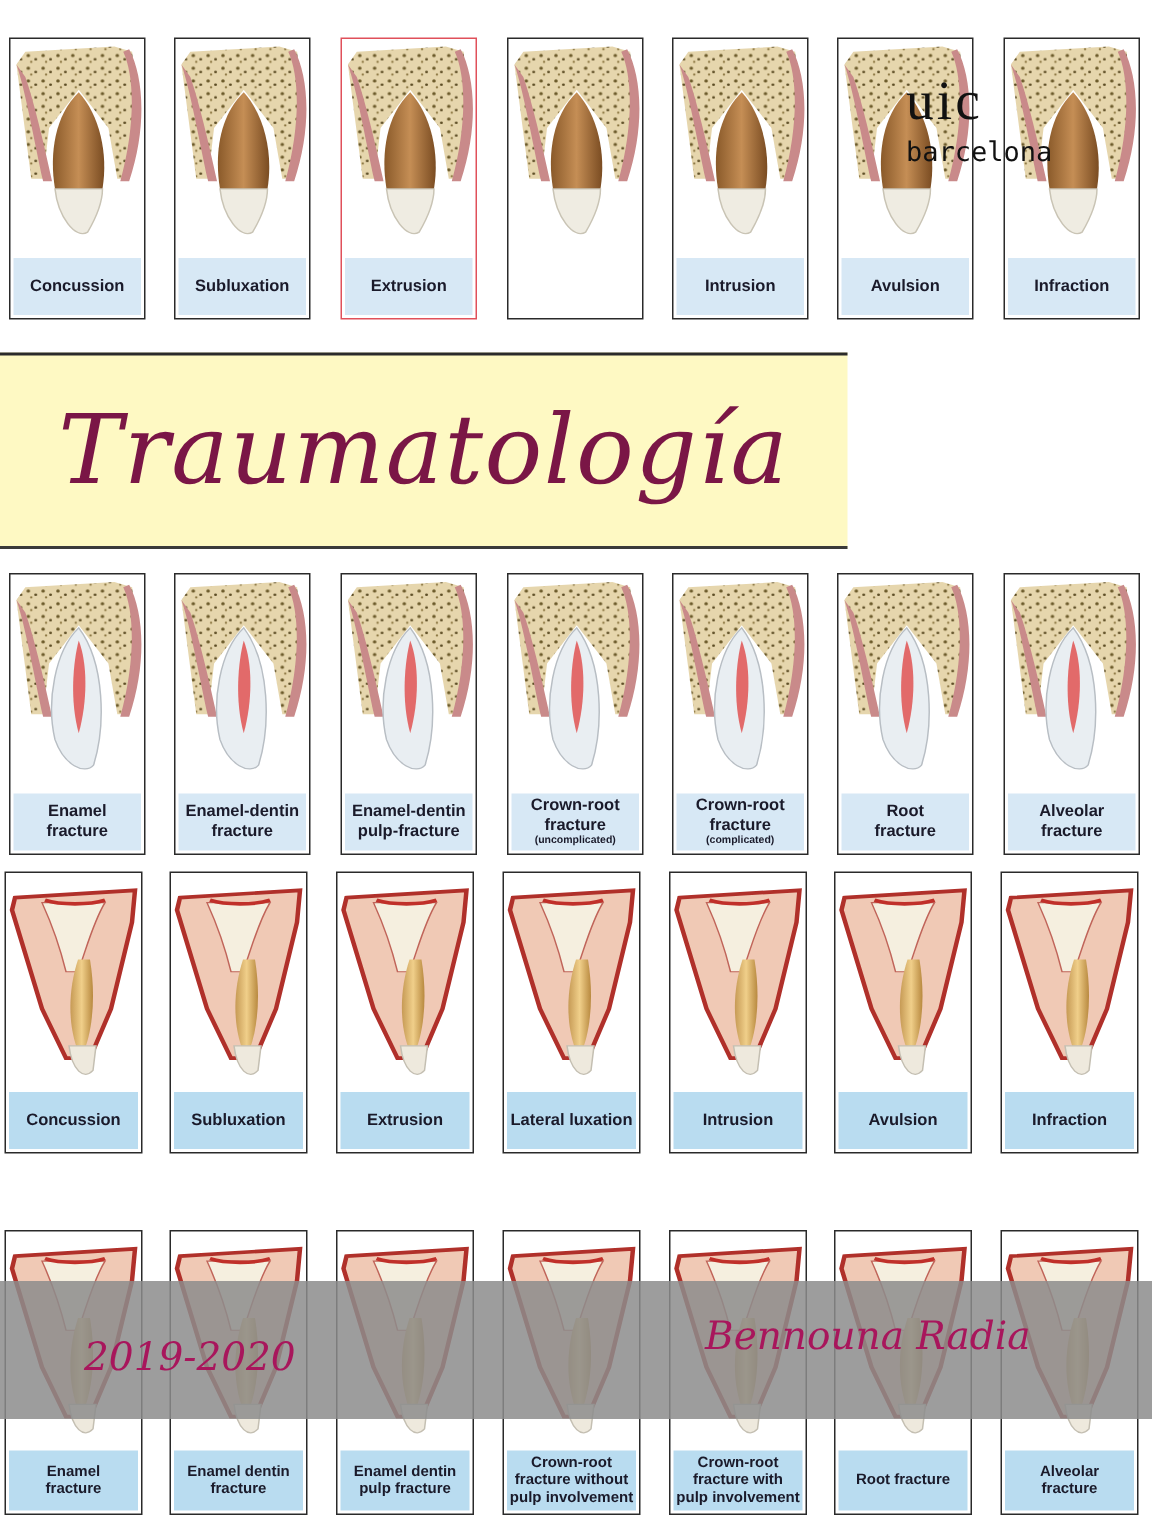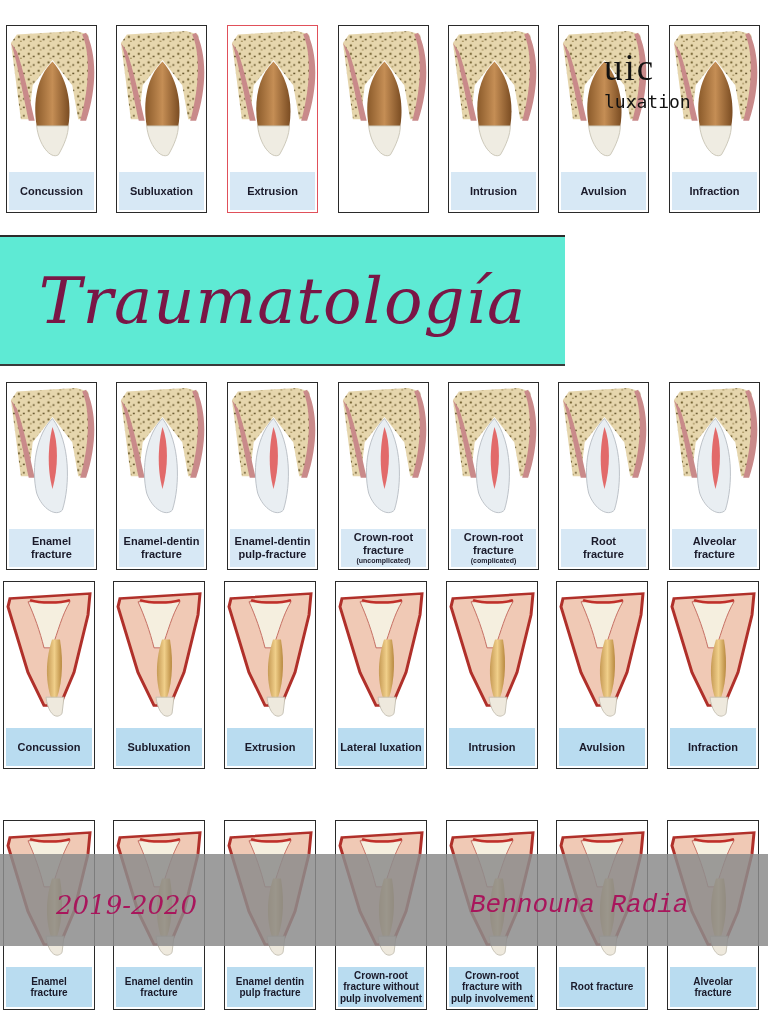--- a/index.html
+++ b/index.html
@@ -20,21 +20,21 @@
     text-align: center; line-height: 1.15;
     font-family: "Liberation Sans", sans-serif;
     white-space: pre-line;
   }
   .row-b .card .label { background: #b9dcf0; }
   .small-note { font-size: 7px; font-weight: bold; }
 
   
   .title-band {
     position: absolute; left: 0; top: 235px; width: 565px; height: 131px;
-    background: #5eead4; border-top: 2px solid #2b2b2b; border-bottom: 2px solid #3a3a3a;
+    background: #fef9c3; border-top: 2px solid #2b2b2b; border-bottom: 2px solid #3a3a3a;
     display: flex; align-items: center; justify-content: center; text-align: right;
   }
   .title-text {
     font-family: "DejaVu Serif", serif; font-style: italic;
     font-size: 64px; color: #7a1646; letter-spacing: 1px;
   }
 
   
   .logo { position: absolute; left: 604px; top: 44px; width: 130px; height: 86px; }
   .logo-uic { font-family: Liberation Serif, serif; font-size: 37px; color: #111; line-height: 48px; letter-spacing: 2px; }
@@ -141,21 +141,21 @@
           <path d="M80 8 C90 30 92 70 80 112 L74 112 C84 70 84 30 76 10 Z" fill="#c98a8a"></path>
           <path d="M46 42 C30 60 26 90 30 118 L62 118 C66 90 60 60 46 42 Z" fill="url(#root)"></path>
           <path d="M30 118 C32 140 44 158 52 152 C58 140 62 128 62 118 Z" fill="#efece2" stroke="#c9c4b5"></path>
         </svg></div>
       <div class="label" style="height: 38px; font-size: 11px; flex-direction: column;"><span>Infraction</span></div>
     </div>
   </div>
 
 <div class="logo">
   <div class="logo-uic">uic</div>
-  <div class="logo-sub">luxation</div>
+  <div class="logo-sub">barcelona</div>
 </div>
 
 <div class="title-band">
   <div class="title-text">Traumatología</div>
 </div>
 
 <div class="row row-a" id="r2">
     <div class="card" style="left: 6px; top: 382px; width: 91px; height: 188px;">
       <div class="art" style="height: 144px;"><svg viewBox="0 0 90 170" width="100%" height="100%" preserveAspectRatio="none">
           <path d="M4 20 L10 10 L70 6 L82 10 L86 60 L80 110 L72 110 L66 70 L46 40 L26 70 L22 110 L14 110 Z" fill="url(#bone)"></path>
@@ -384,14 +384,14 @@
           <path d="M48 70 C40 100 42 130 50 150 C58 130 60 100 56 70 Z" fill="url(#root2)"></path>
           <path d="M42 140 C44 160 52 168 58 160 L60 140 Z" fill="#eee9dd" stroke="#c4bfb2"></path>
         </svg></div>
       <div class="label" style="height: 40px; font-size: 10px; flex-direction: column;"><span>Alveolar
 fracture</span></div>
     </div>
   </div>
 
 <div class="overlay-band">
   <div class="overlay-text" style="left:56px; top:36px;text-align:right;">2019-2020</div>
-  <div class="overlay-text" style="left:470px; top:36px;font-family:Liberation Mono, monospace;">Bennouna Radia</div>
+  <div class="overlay-text" style="left:470px; top:22px;">Bennouna Radia</div>
 </div>
 
 </body></html>

